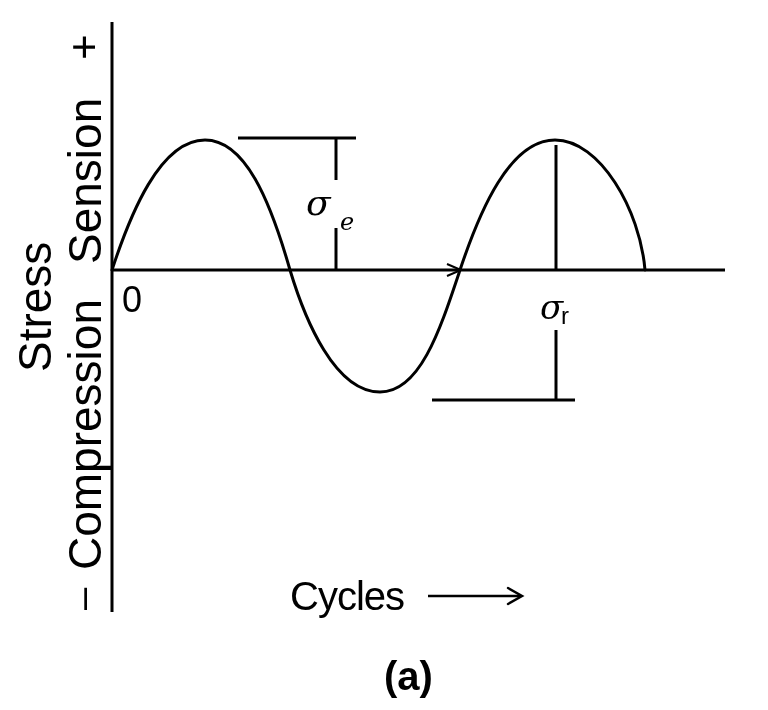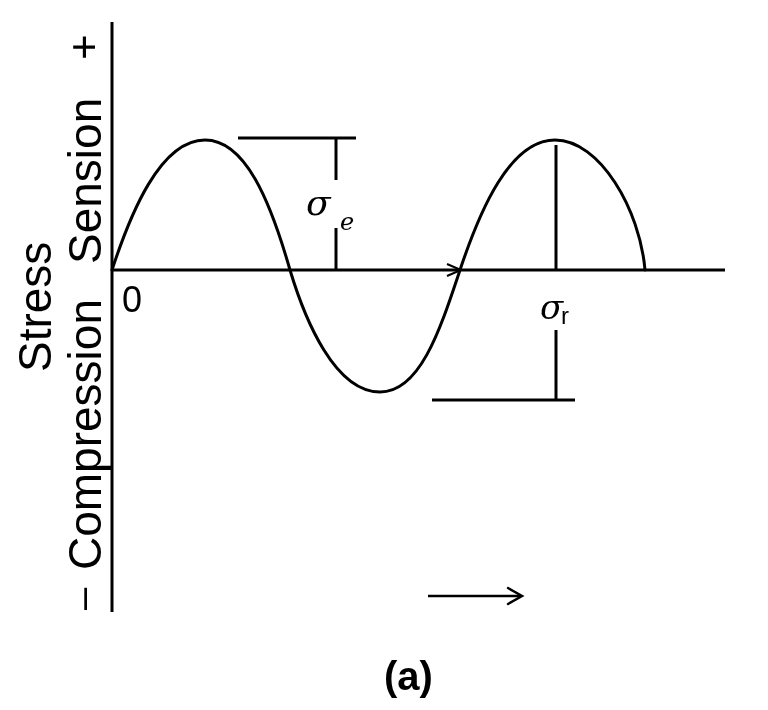--- a/index.html
+++ b/index.html
@@ -149,15 +149,16 @@
   <div class="vlabel minus">–</div>
 
   <div class="lbl origin">0</div>
 
   <div class="lbl sigma sig-e">σ</div>
   <div class="lbl sig-e-sub">e</div>
 
   <div class="lbl sigma sig-r">σ</div>
   <div class="lbl sig-r-sub">r</div>
 
+  <div class="lbl cycles">Cycles</div>
 
   <div class="lbl caption">(a)</div>
 </div>
 
 </body></html>

